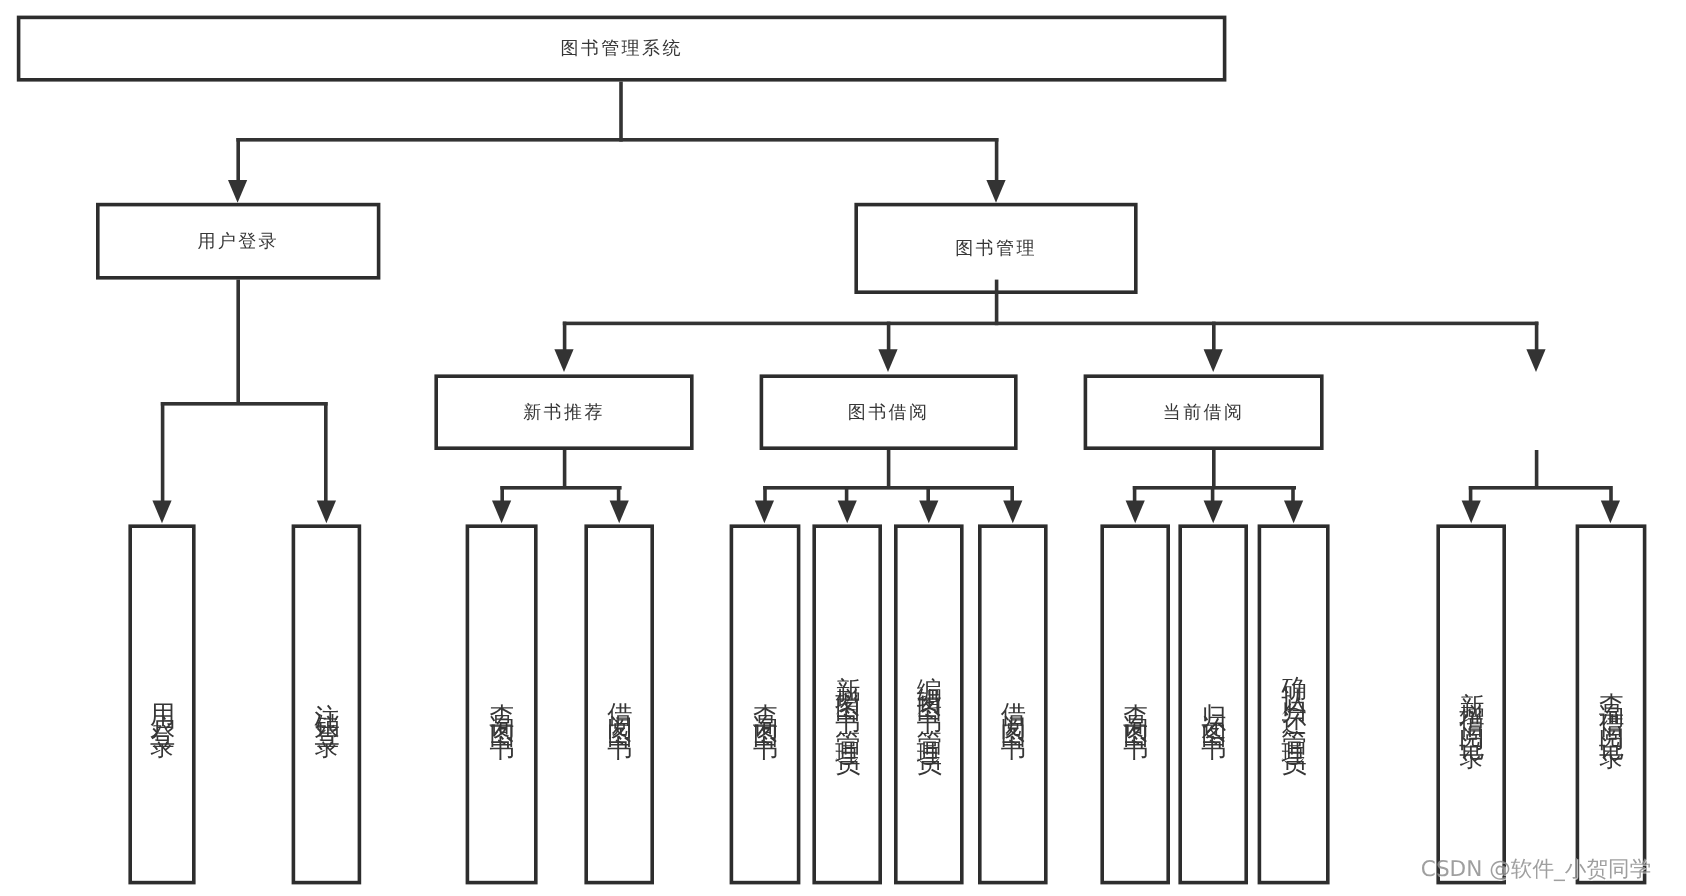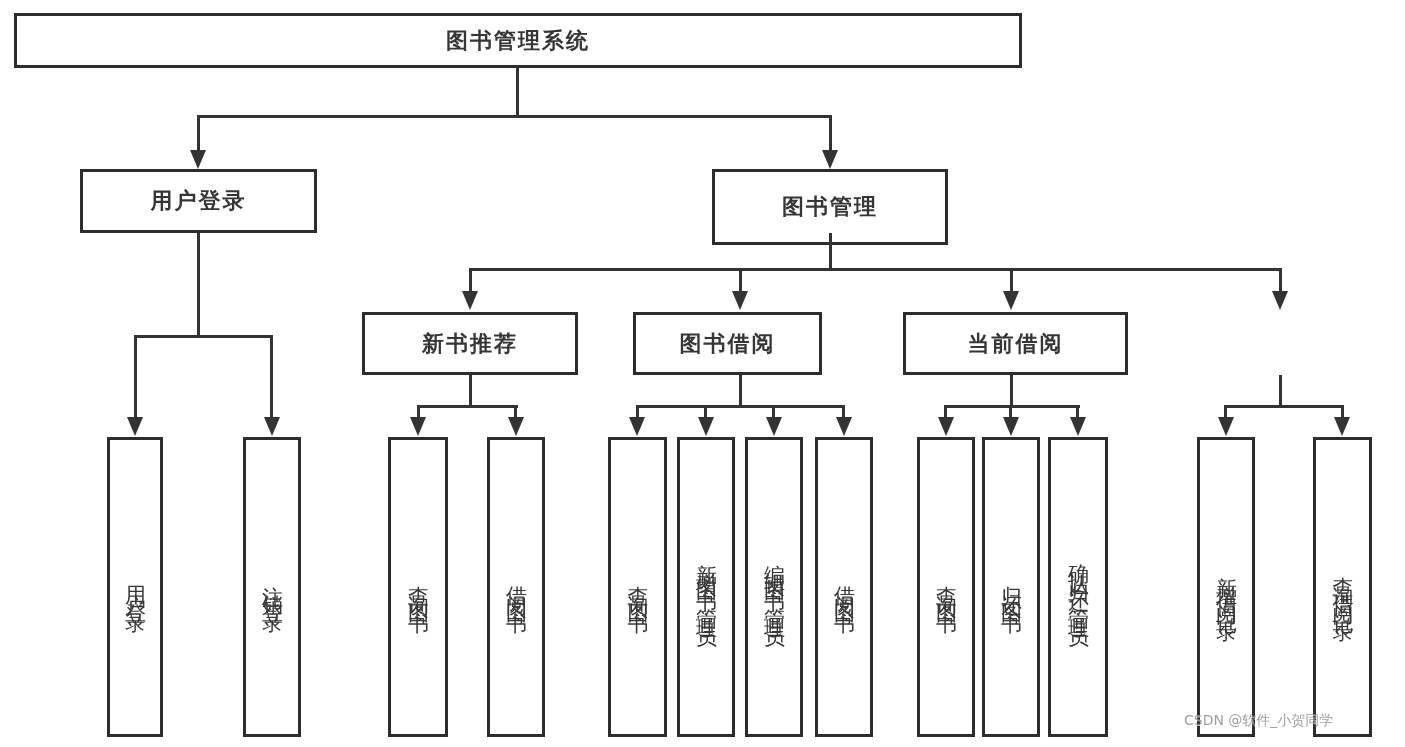--- a/index.html
+++ b/index.html
@@ -22,41 +22,41 @@
   .box {
     position: absolute;
     box-sizing: border-box;
     border: 3px solid var(--border);
     background: var(--bg);
     display: flex;
     align-items: center;
     justify-content: center;
     color: var(--text);
   }
-  .box.h { font-size: 22px; letter-spacing: 2px; white-space: nowrap; font-weight: bold; }
+  .box.h { font-size: 15px; letter-spacing: 2px; white-space: nowrap; }
   .box.v {
     writing-mode: vertical-rl;
     text-orientation: mixed;
     font-size: 21px;
     letter-spacing: 9px;
     line-height: 1;
   }
   .ln { position: absolute; background: var(--line); }
   .ah {
     position: absolute;
     width: 0; height: 0;
     border-left: 8px solid transparent;
     border-right: 8px solid transparent;
     border-top: 19px solid var(--line);
   }
   .watermark {
     position: absolute;
     left: 1184px;
     top: 712px;
-    font-size: 14px;
+    font-size: 18px;
     color: var(--wm);
     white-space: nowrap;
     z-index: 10;
     opacity: 0.85;
     text-shadow: 1px 1px 0 rgba(255,255,255,0.8);
   }
 </style>
 </head>
 <body>
 
@@ -94,24 +94,24 @@
   <div class="ln" style="left:739px; top:268px; width:3px; height:25px;"></div>
   <div class="ah" style="left:732px; top:291px;"></div>
   <div class="ln" style="left:1010px; top:268px; width:3px; height:25px;"></div>
   <div class="ah" style="left:1003px; top:291px;"></div>
   <div class="ln" style="left:1279px; top:268px; width:3px; height:25px;"></div>
   <div class="ah" style="left:1272px; top:291px;"></div>
 
   <div class="box h" style="left:362px; top:312px; width:216px; height:63px;">
     <span>新书推荐</span>
   </div>
-  <div class="box h" style="left:633px; top:312px; width:189px; height:63px;">
+  <div class="box h" style="left:633px; top:312px; width:215px; height:63px;">
     <span>图书借阅</span>
   </div>
-  <div class="box h" style="left:903px; top:312px; width:225px; height:63px;justify-content:center;">
+  <div class="box h" style="left:903px; top:312px; width:200px; height:63px;justify-content:center;">
     <span>当前借阅</span>
   </div>
 
   <div class="ln" style="left:469px; top:375px; width:3px; height:32px;"></div>
   <div class="ln" style="left:417px; top:405px; width:101px; height:3px;"></div>
   <div class="ln" style="left:417px; top:405px; width:3px; height:14px;"></div>
   <div class="ah" style="left:410px; top:417px;"></div>
   <div class="ln" style="left:514px; top:405px; width:3px; height:14px;"></div>
   <div class="ah" style="left:508px; top:417px;"></div>
 

